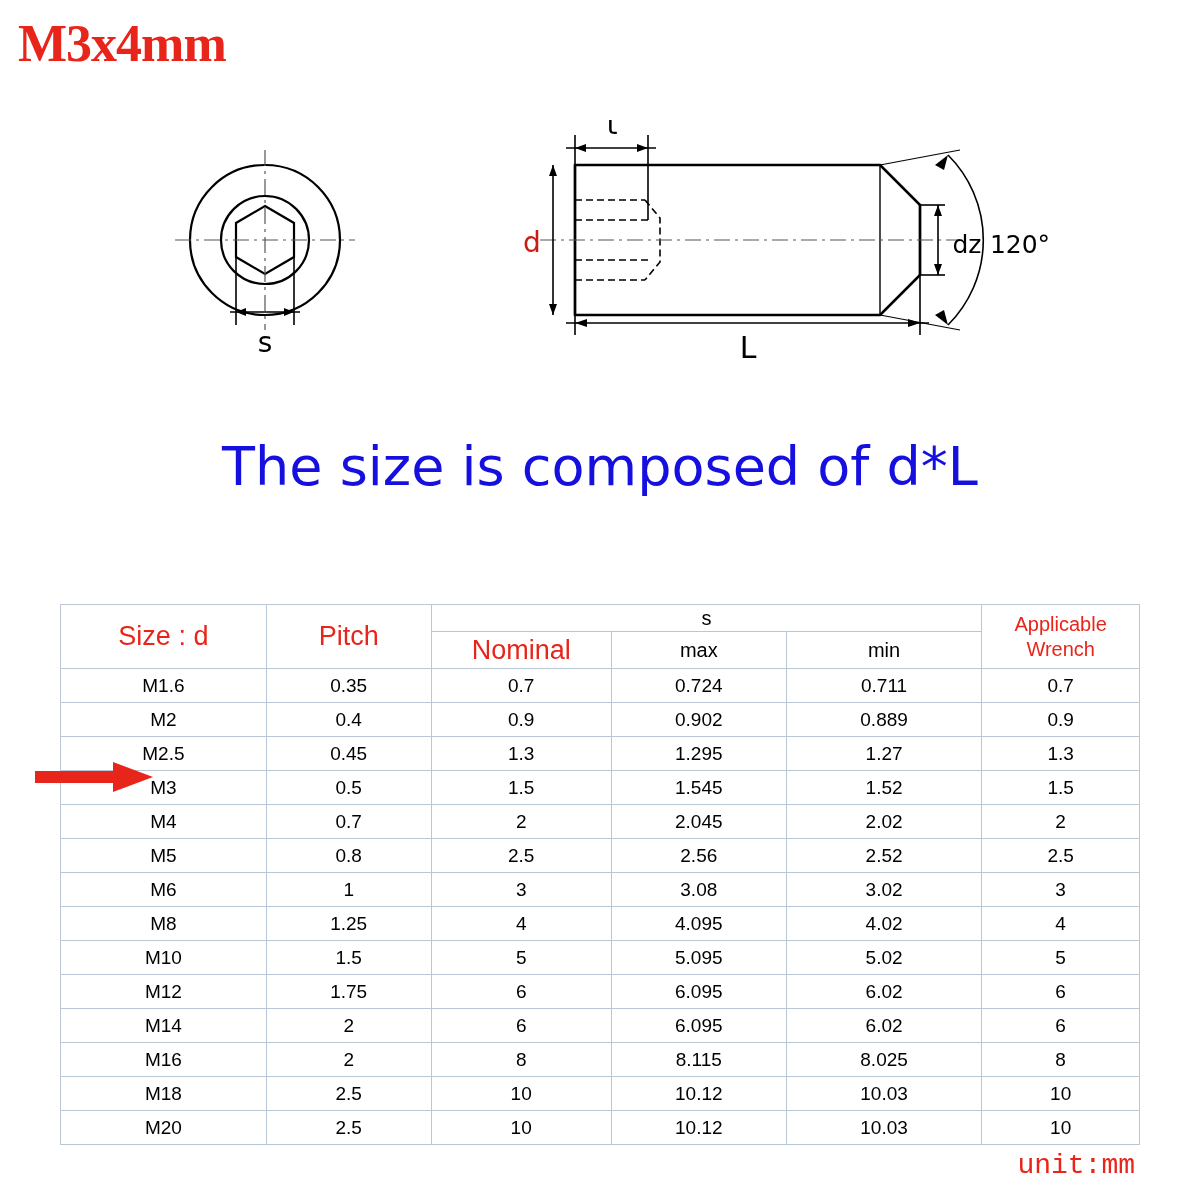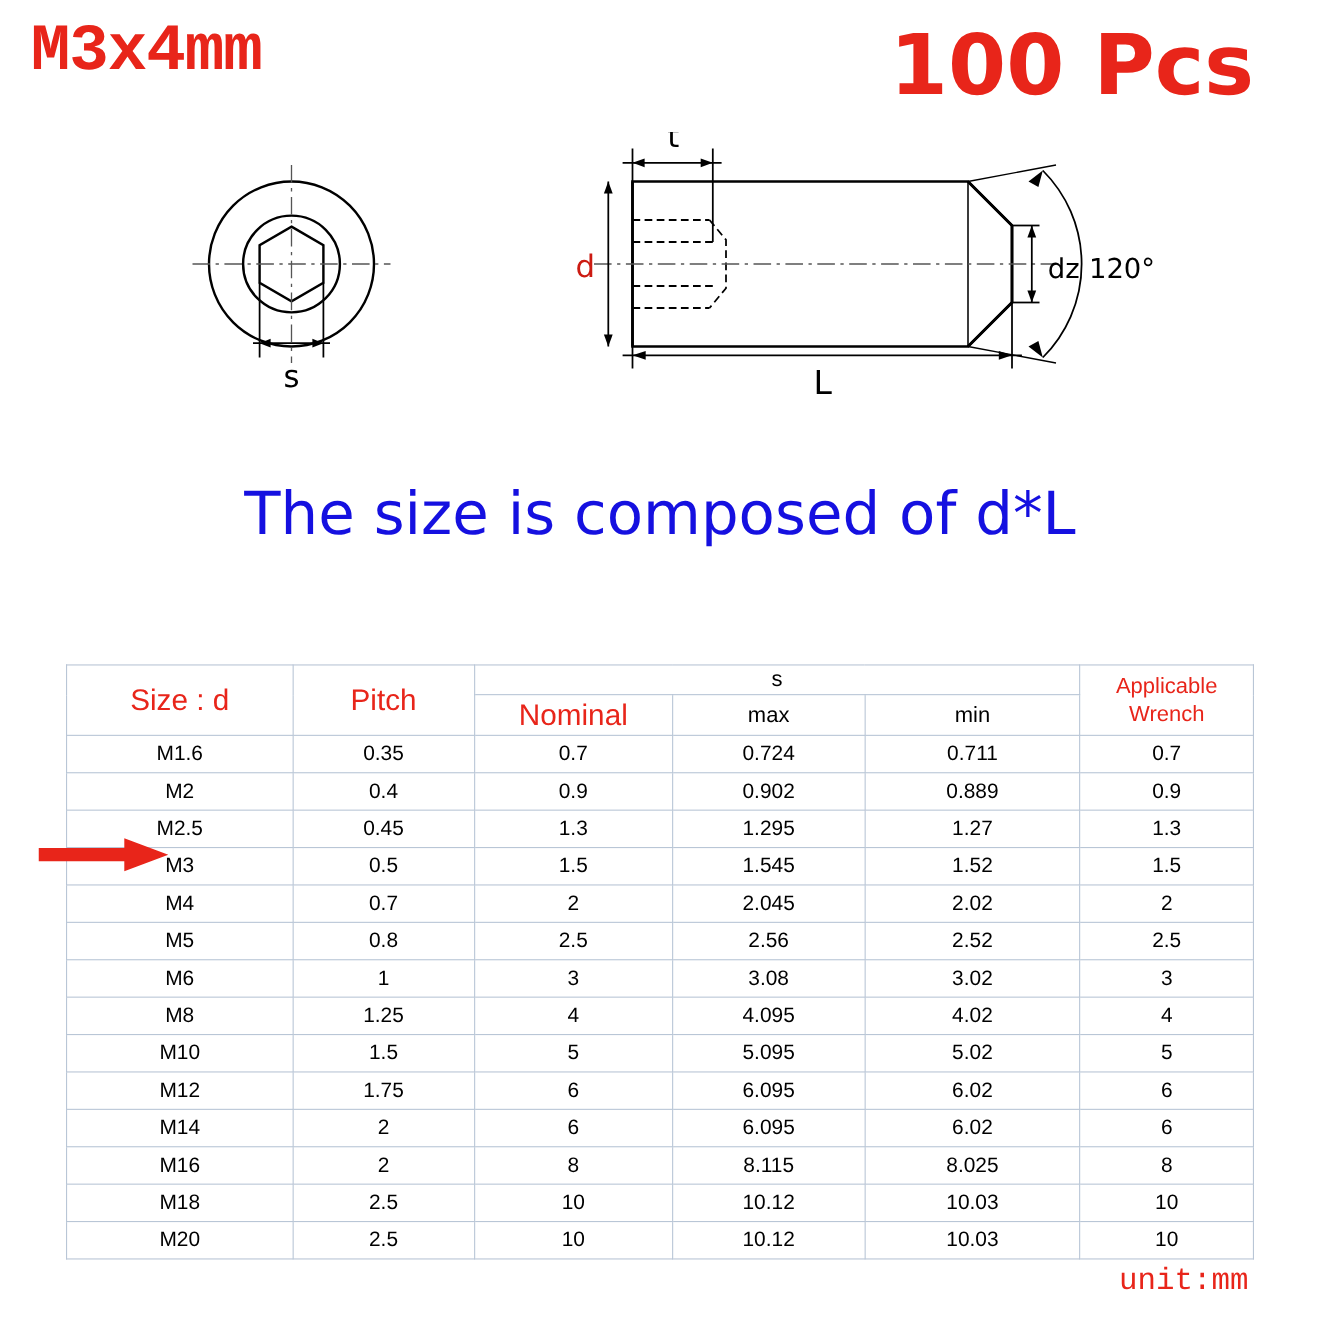--- a/index.html
+++ b/index.html
@@ -7,26 +7,26 @@
     width:1200px;height:1200px;
     background:#ffffff;
     font-family:"Liberation Sans", sans-serif;
     position:relative;
     overflow:hidden;
   }
   .title-row{
     position:absolute;top:8px;left:0;width:1200px;height:110px;
   }
   .title-left{
-    position:absolute;left:28px;top:6px;
-    color:#e8251a;
-    font-size:60px;
+    position:absolute;left:18px;top:6px;
+    color:#e8251a;
+    font-size:52px;
     font-weight:bold;
     letter-spacing:-1px;
-    font-family:Liberation Mono, monospace;
+    font-family:Liberation Serif, serif;
   }
   .title-right{
     position:absolute;right:60px;top:6px;
     color:#e8251a;
     font-size:76px;
     font-weight:bold;
     font-family:"DejaVu Sans", sans-serif;
   }
   .drawing{
     position:absolute;top:120px;left:0;width:1200px;height:290px;
@@ -87,21 +87,20 @@
     position:absolute;
     left:35px; top:760px;
     width:120px;height:34px;
   }
 </style>
 </head>
 <body>
 
 <div class="title-row">
   <div class="title-left">M3x4mm</div>
-  <div class="title-right">100 Pcs</div>
 </div>
 
 <div class="drawing">
   <svg width="1200" height="290" viewBox="0 0 1200 290" xmlns="http://www.w3.org/2000/svg">
     <g fill="none" stroke="#000" stroke-width="2.2">
 
       <circle cx="265" cy="120" r="75"></circle>
       <circle cx="265" cy="120" r="44"></circle>
 
       <polygon points="265,86 294,103 294,137 265,154 236,137 236,103"></polygon>

